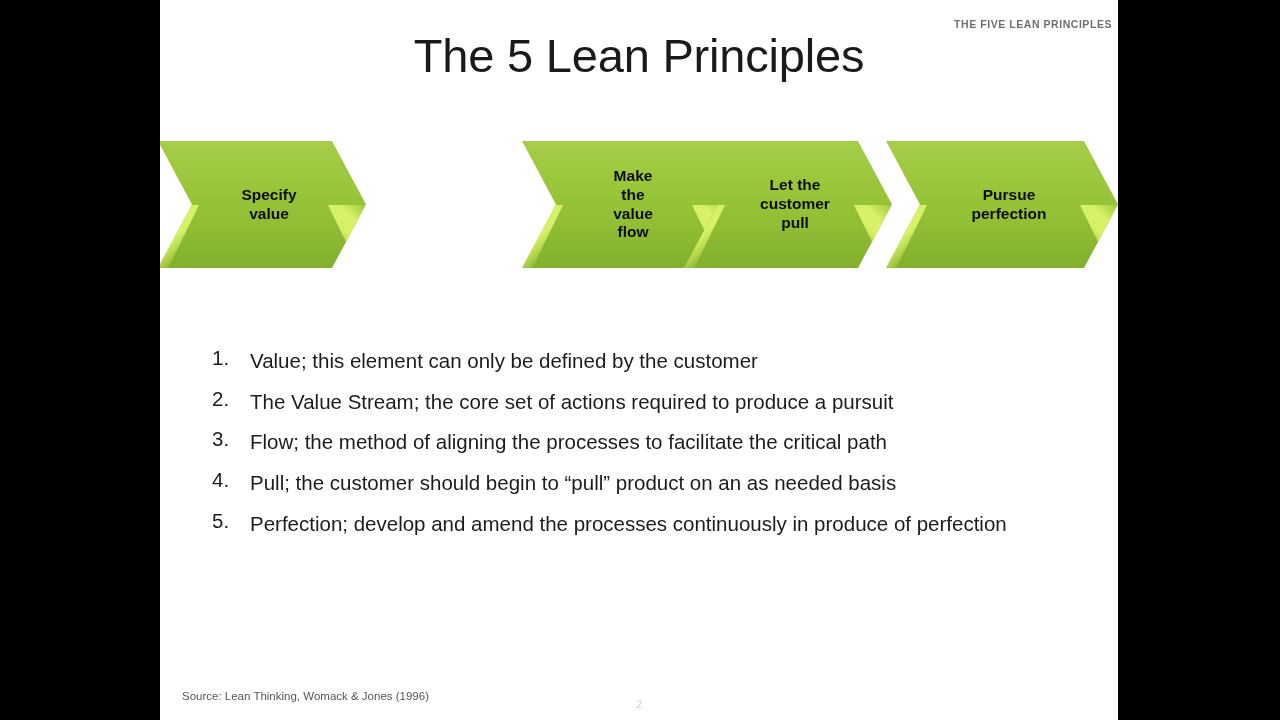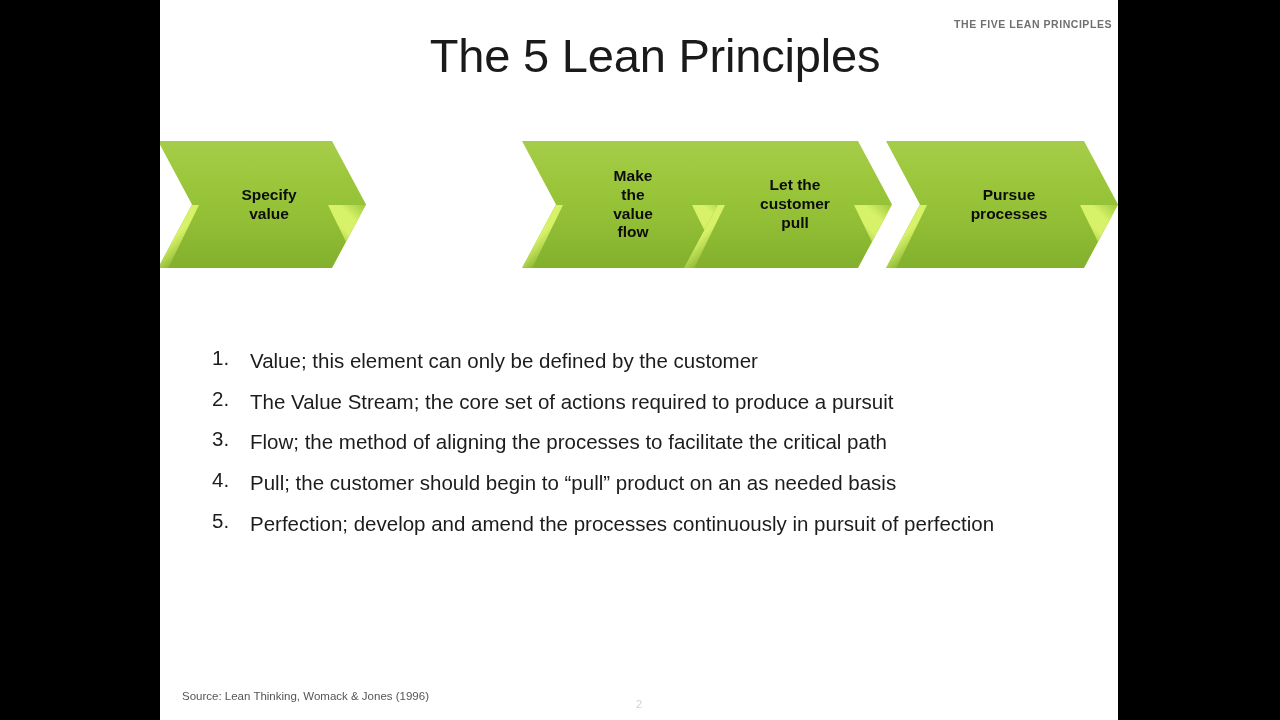--- a/index.html
+++ b/index.html
@@ -40,21 +40,20 @@
   
   #title {
     position:absolute;
     left:0; top:28px;
     width:958px;
     text-align:center;
     font-size:47px;
     font-weight:400;
     color:#1a1a1a;
     letter-spacing:-0.2px;
-    margin-left:16px;
   }
 
   
   #chevrons {
     position:absolute;
     left:-2px; top:141px;
     width:962px; height:127px;
   }
   .chev {
     position:absolute;
@@ -189,21 +188,21 @@
         <div class="body"></div>
         <div class="shine"></div>
         <div class="label">Let the
 customer
 pull</div>
       </div>
       <div class="chev" style="left:728px; width:232px;">
         <div class="body"></div>
         <div class="shine"></div>
         <div class="label">Pursue
-processes</div>
+perfection</div>
       </div>
     </div>
 
     <div id="list">
       <div class="li">
         <span class="num">1.</span>
         <span class="txt">Value;  this element can only be defined by the customer</span>
       </div>
       <div class="li">
         <span class="num">2.</span>
@@ -212,21 +211,21 @@
       <div class="li">
         <span class="num">3.</span>
         <span class="txt">Flow;  the method of aligning the processes to facilitate the critical path</span>
       </div>
       <div class="li">
         <span class="num">4.</span>
         <span class="txt">Pull; the customer should begin to “pull” product on an as needed basis</span>
       </div>
       <div class="li">
         <span class="num">5.</span>
-        <span class="txt">Perfection; develop and amend the processes continuously in pursuit of perfection</span>
+        <span class="txt">Perfection; develop and amend the processes continuously in produce of perfection</span>
       </div>
     </div>
 
     <div id="source">Source: Lean Thinking, Womack  &amp; Jones (1996)</div>
     <div id="pagenum">2</div>
 
   </div>
 </div>
 
 </body></html>

